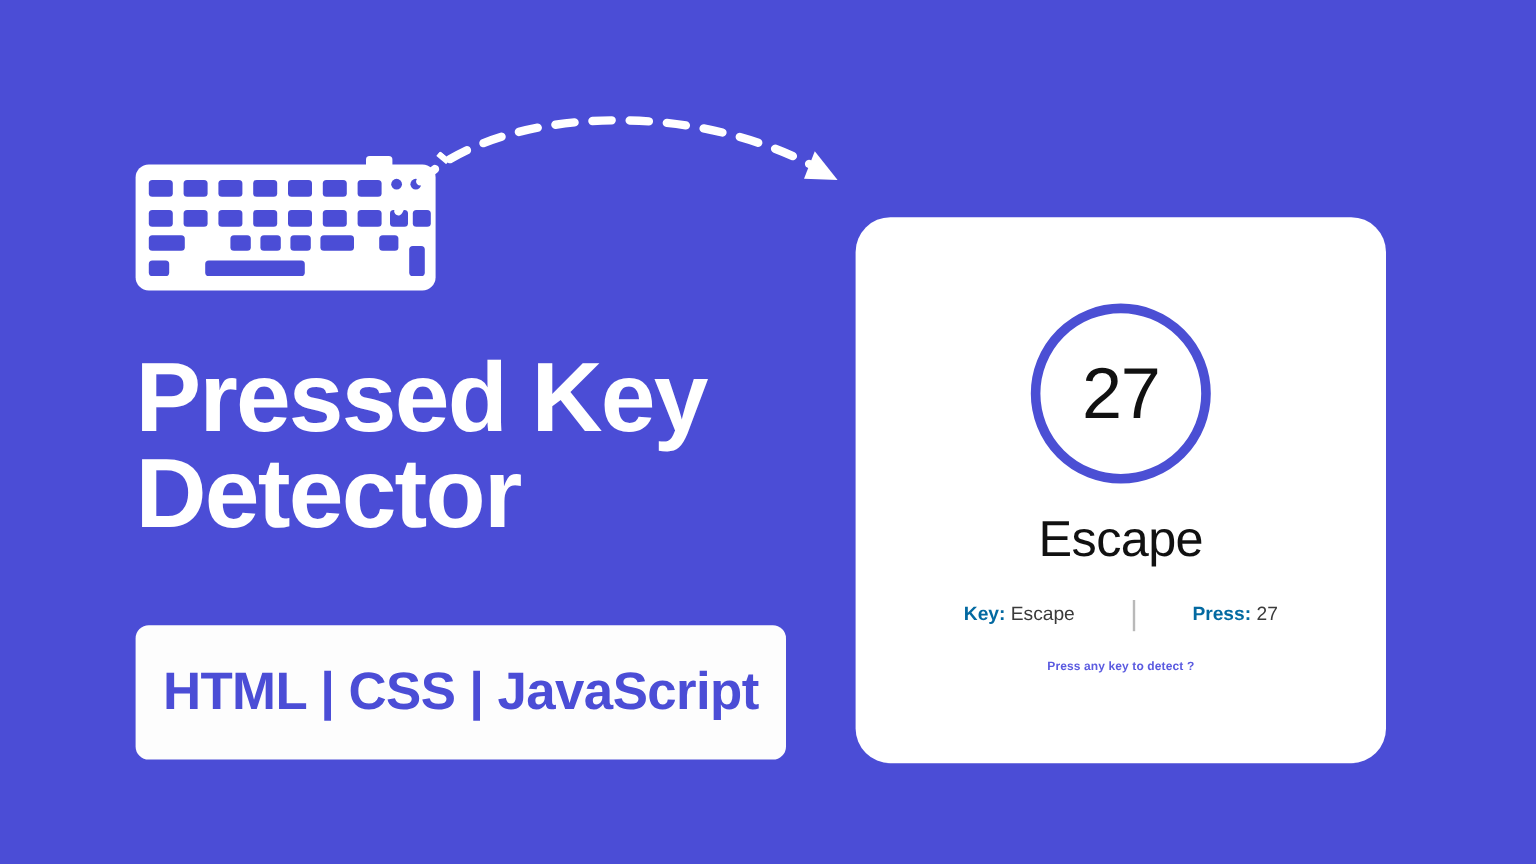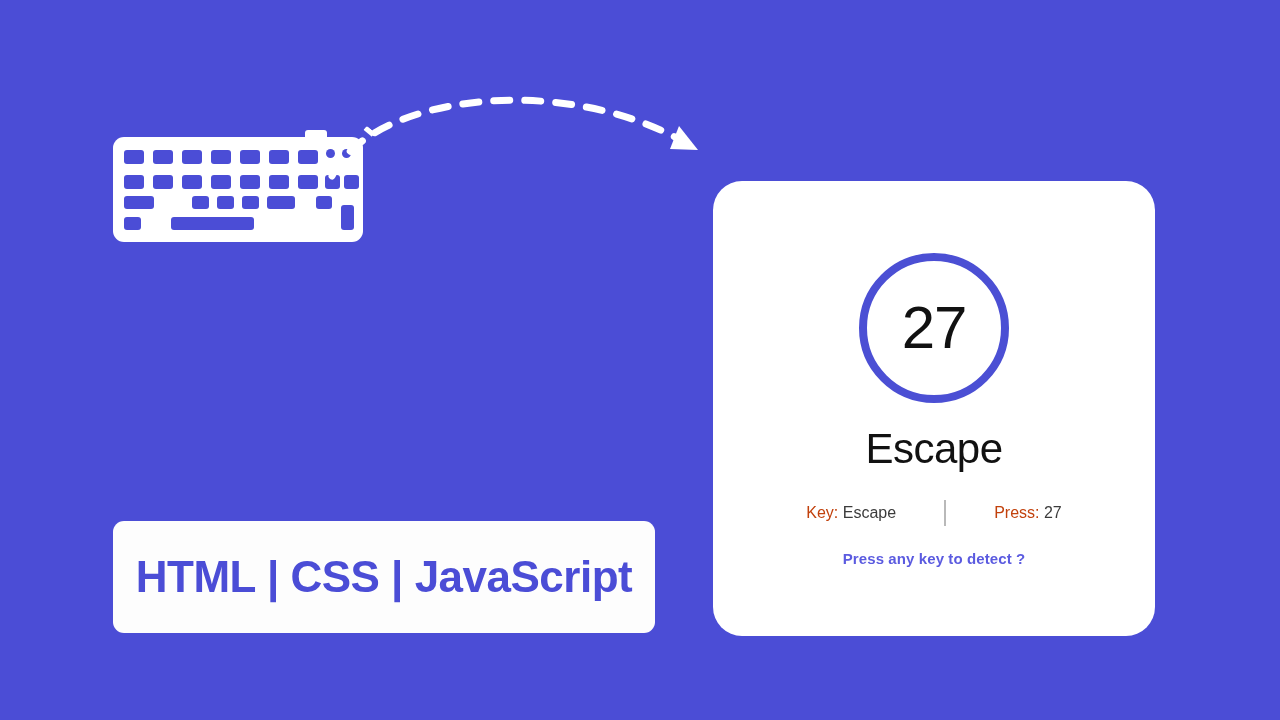--- a/index.html
+++ b/index.html
@@ -165,35 +165,35 @@
     display: flex;
     align-items: center;
     gap: 0px;
     font-size: 16px;
     color: #333333;
   }
   .meta-item {
     white-space: nowrap;
   }
   .meta-label {
-    font-weight: normal;
-    color: #c2410c;
+    font-weight: bold;
+    color: #0369a1;
   }
   .meta-value {
     color: #3b3b3b;
   }
   .meta-divider {
     width: 2px;
     height: 26px;
     background: #b9b9b9;
     margin: 0 48px;
   }
   .hint {
     margin-top: 24px;
-    font-size: 15px;
+    font-size: 10px;
     font-weight: bold;
     color: #5b5be0;
     letter-spacing: 0.1px;
   }
 </style>
 </head>
 <body>
 
 <div id="stage">
 
@@ -230,20 +230,22 @@
         <div class="key" style="left:129px; top:59px; width:17px; height:13px;"></div>
         <div class="key" style="left:154px; top:59px; width:28px; height:13px;"></div>
         <div class="key" style="left:203px; top:59px; width:16px; height:13px;"></div>
 
         <div class="key" style="left:11px;  top:80px; width:17px; height:13px;"></div>
         <div class="key" style="left:58px;  top:80px; width:83px; height:13px;"></div>
         <div class="key" style="left:228px; top:68px; width:13px; height:25px;"></div>
       </div>
     </div>
 
+    <h1 class="headline">Pressed Key
+Detector</h1>
   </div>
 
   <div class="tech-badge">
     <span class="tech-badge-text">HTML | CSS | JavaScript</span>
   </div>
 
   <svg class="arrow-svg" viewBox="0 0 390 100">
     <path d="M 2 98 C 40 18, 230 -8, 358 66" fill="none" stroke="#ffffff" stroke-width="7" stroke-linecap="round" stroke-dasharray="16 15"></path>
     <path d="M 349 48 L 368 72 L 340 71" fill="#ffffff"></path>
   </svg>

